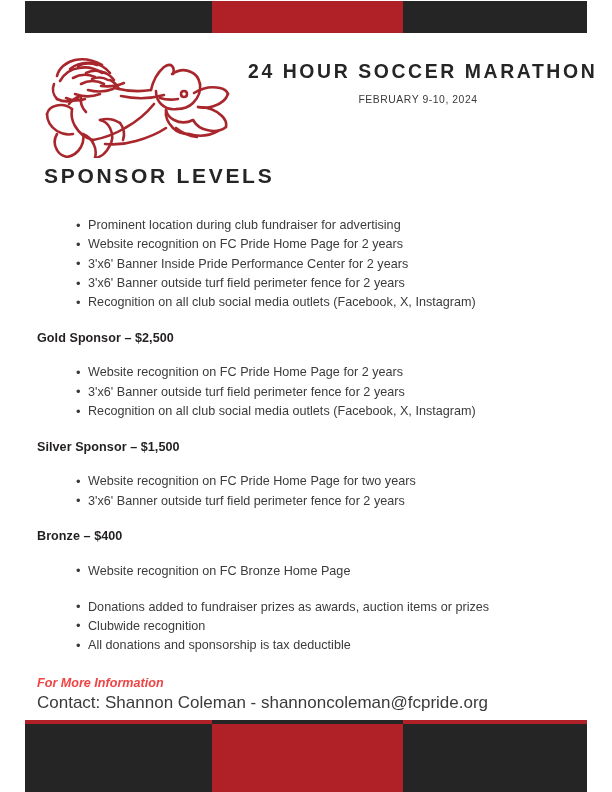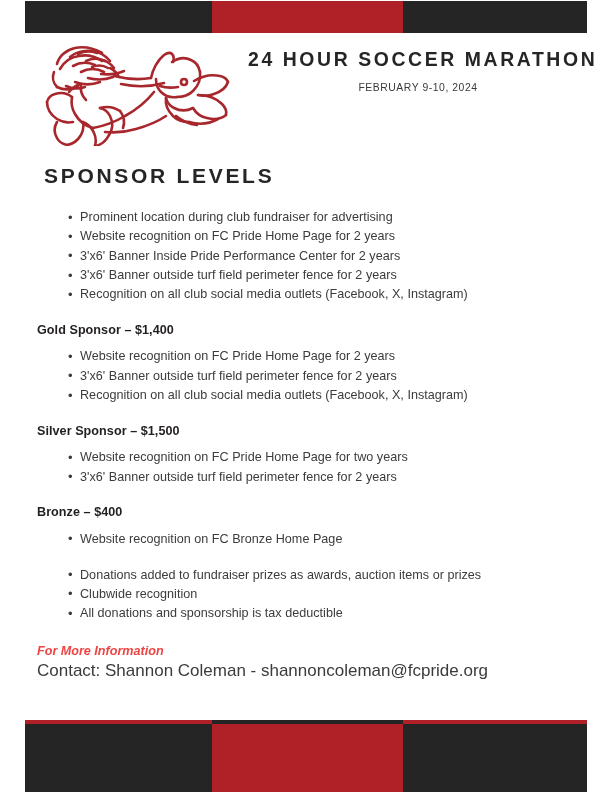--- a/index.html
+++ b/index.html
@@ -28,21 +28,21 @@
   }
   .bar-seg { height: 100%; }
   .bar-dark-left  { width: 187px; background: #262526; }
   .bar-red-mid    { width: 191px; background: #af2126; }
   .bar-dark-right { width: 184px; background: #262526; }
 
   
   .masthead {
     position: absolute;
     left: 0;
-    top: 32px;
+    top: 44px;
     width: 612px;
     height: 112px;
   }
   .crest {
     position: absolute;
     left: 26px;
     top: 2px;
     width: 220px;
     height: 112px;
   }
@@ -97,21 +97,21 @@
 
   .tier-title {
     font-size: 12.6px;
     font-weight: bold;
     color: #231f20;
     letter-spacing: 0.05px;
     margin: 0 0 2px 0;
     line-height: 1.45;
   }
   ul.benefits {
-    margin: 8px;
+    margin: 16px;
     padding: 0 0 0 23px;
     list-style: none;
   }
   ul.benefits li {
     position: relative;
     font-size: 12.6px;
     line-height: 19.35px;
     color: #3b3b3b;
     padding-left: 12px;
     letter-spacing: 0.02px;
@@ -255,21 +255,21 @@
     <ul class="benefits">
       <li>Prominent location during club fundraiser for advertising</li>
       <li>Website recognition on FC Pride Home Page for 2 years</li>
       <li>3'x6' Banner Inside Pride Performance Center for 2 years</li>
       <li>3'x6' Banner outside turf field perimeter fence for 2 years</li>
       <li>Recognition on all club social media outlets (Facebook, X, Instagram)</li>
     </ul>
   </div>
 
   <div class="tier">
-    <p class="tier-title">Gold Sponsor – $1,400</p>
+    <p class="tier-title">Gold Sponsor – $2,500</p>
     <ul class="benefits">
       <li>Website recognition on FC Pride Home Page for 2 years</li>
       <li>3'x6' Banner outside turf field perimeter fence for 2 years</li>
       <li>Recognition on all club social media outlets (Facebook, X, Instagram)</li>
     </ul>
   </div>
 
   <div class="tier">
     <p class="tier-title">Silver Sponsor – $1,500</p>
     <ul class="benefits">

